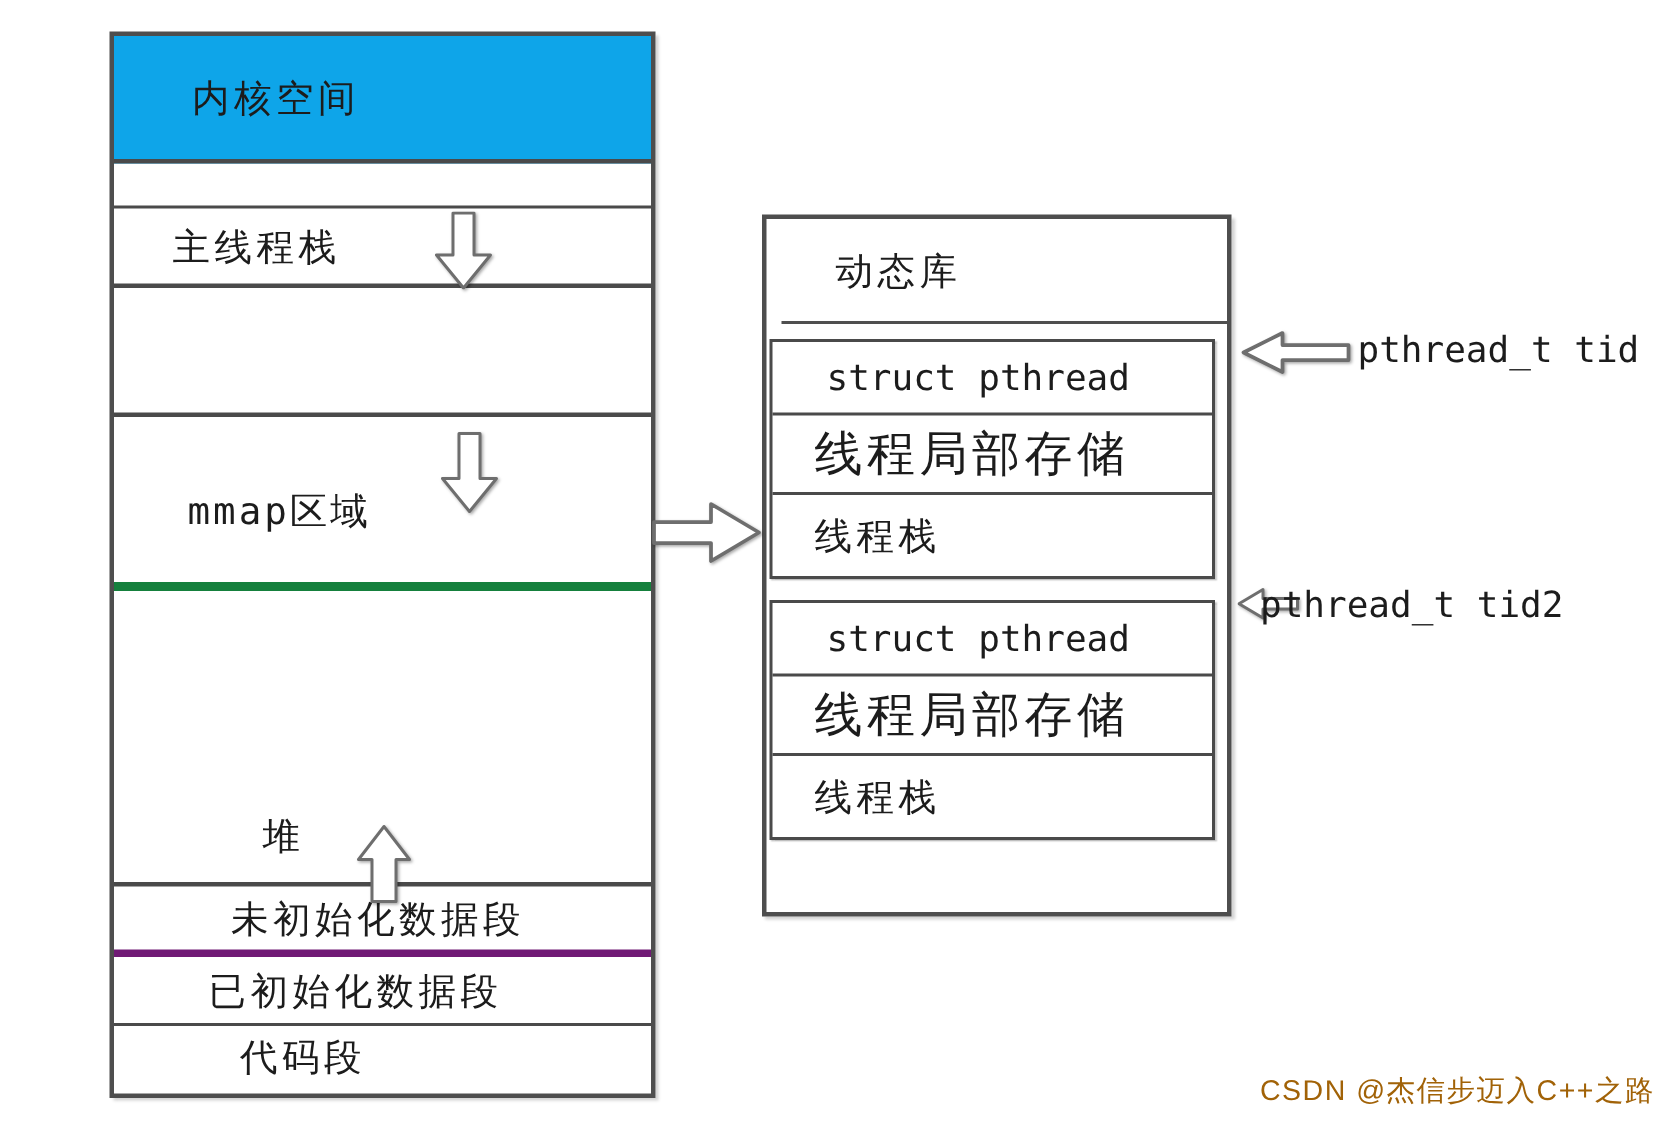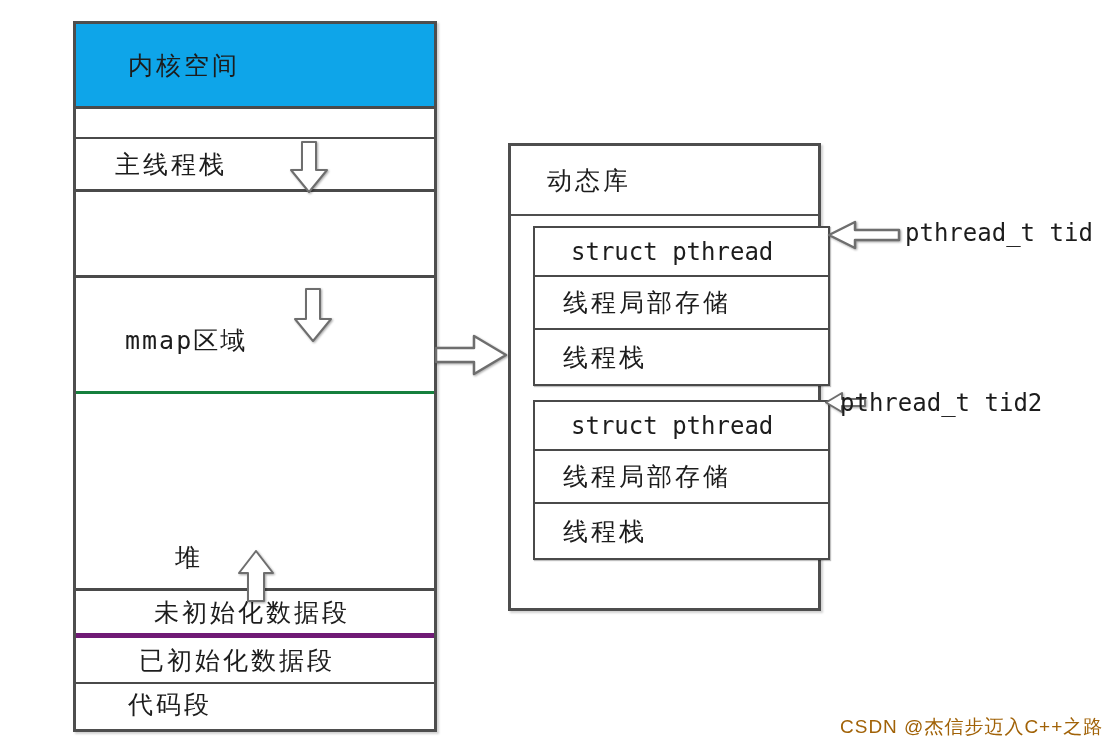--- a/index.html
+++ b/index.html
@@ -13,47 +13,47 @@
     border:3px solid #4e4e4e;box-sizing:border-box;background:#fff;
     display:flex;flex-direction:column;
     box-shadow:2px 2px 2px rgba(0,0,0,0.18);
   }
   .row{position:relative;box-sizing:border-box;display:flex;align-items:center;}
   .row .lbl{font-size:25px;letter-spacing:3px;white-space:nowrap;}
   .sec-kernel {height:85px;border-bottom:3px solid #4a4a4a;background:#0ea5e9;padding-left:52px;}
   .sec-gap1   {height:30px;border-bottom:2px solid #4a4a4a;}
   .sec-mstack {height:53px;border-bottom:3px solid #4a4a4a;padding-left:39px;}
   .sec-gap2   {height:86px;border-bottom:3px solid #4a4a4a;}
-  .sec-mmap   {height:116px;border-bottom:3px solid #15803d;}
+  .sec-mmap   {height:116px;border-bottom:6px solid #15803d;}
   .sec-mmap .lbl{position:absolute;left:49px;top:46px;font-family:"DejaVu Sans Mono",monospace;letter-spacing:2px;}
   .sec-heap   {height:197px;border-bottom:3px solid #4a4a4a;}
   .sec-heap .lbl{position:absolute;left:99px;bottom:14px;}
   .sec-bss    {height:47px;border-bottom:5px solid #701a75;padding-left:78px;}
   .sec-data   {height:46px;border-bottom:2px solid #4a4a4a;padding-left:63px;}
-  .sec-text   {height:41px;padding-left:52px;}
+  .sec-text   {height:41px;padding-left:84px;}
   
   .libbox{
     position:absolute;left:508px;top:143px;width:313px;height:468px;
     border:3px solid #4e4e4e;box-sizing:border-box;background:#fff;
     box-shadow:2px 2px 2px rgba(0,0,0,0.18);
   }
   .libtitle{
     height:70px;border-bottom:2px solid #4f4f4f;box-sizing:border-box;
-    display:flex;align-items:center;padding-left:36px;font-size:25px;letter-spacing:3px;
+    display:flex;align-items:center;padding-left:36px;font-size:25px;letter-spacing:3px;margin-left:10px;
   }
   .tblock{
-    margin-left:22px;width:297px;height:160px;border:2px solid #4a4a4a;box-sizing:border-box;
+    margin-left:2px;width:297px;height:160px;border:2px solid #4a4a4a;box-sizing:border-box;
     background:#fff;box-shadow:1px 1px 1px rgba(0,0,0,0.25);
   }
   .tblock.first{margin-top:10px;}
   .tblock.second{margin-top:14px;}
   .trow{box-sizing:border-box;display:flex;align-items:center;}
   .trow-1{height:49px;border-bottom:2px solid #4a4a4a;padding-left:36px;
           font-family:"DejaVu Sans Mono",monospace;font-size:24px;}
-  .trow-2{height:53px;border-bottom:2px solid #4a4a4a;padding-left:28px;font-size:25px;letter-spacing:3px;}
+  .trow-2{height:53px;border-bottom:2px solid #4a4a4a;padding-left:28px;font-size:32px;letter-spacing:3px;}
   .trow-3{height:54px;padding-left:28px;font-size:25px;letter-spacing:3px;}
   
   .ptr-label{
     position:absolute;font-family:"DejaVu Sans Mono",monospace;font-size:24px;white-space:nowrap;
   }
   .ptr-tid1{left:905px;top:219px;}
   .ptr-tid2{left:840px;top:389px;}
   
   .arrow{position:absolute;}
   .arrow svg{display:block;filter:drop-shadow(1.5px 1.5px 1px rgba(0,0,0,0.35));}

